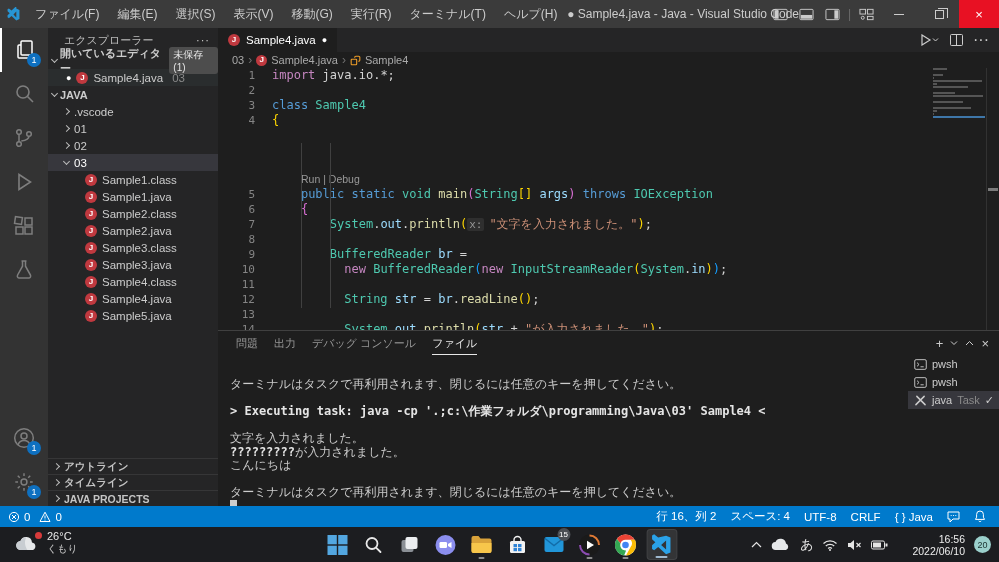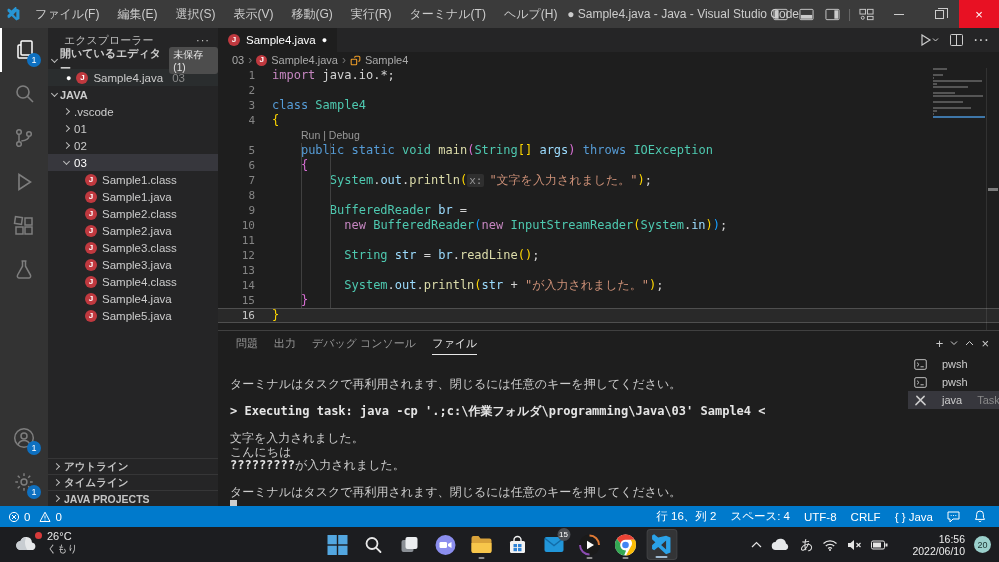--- a/index.html
+++ b/index.html
@@ -83,21 +83,21 @@
   .panel-tab { height:24px; display:flex; align-items:center; }
   .panel-tab.active { color:#E7E7E7; box-shadow: inset 0 -1px 0 #E7E7E7; }
   .term { position:absolute; left:12px; top:47px; right:4px; color:#CCCCCC;
     font-family:"DejaVu Sans Mono", monospace; font-size:12px; }
   .term-line { height:13.5px; line-height:13.5px; white-space:pre; }
   .term-line b { color:#e5e5e5; }
   .term-cursor { display:inline-block; width:7px; height:12px; background:#CCCCCC; vertical-align:middle; }
   .terminal-col { position:absolute; left:908px; top:330px; width:91px; height:176px; background:#1E1E1E; border-top:1px solid rgba(128,128,128,0.35); }
   .panel-actions { height:24px; display:flex; align-items:center; justify-content:flex-end; gap:7px; padding-right:10px; color:#CCC; }
   .pa-btn { display:flex; align-items:center; justify-content:center; font-size:13px; }
-  .trow { height:18px; display:flex; align-items:center; gap:15px; padding:0 6px; font-size:11px; color:#CCC;text-align:right; }
+  .trow { height:18px; display:flex; align-items:center; gap:5px; padding:0 6px; font-size:11px; color:#CCC;text-align:right; }
   .trow.active { background:#37373D; }
   .trow .detail { color:#8A8A8A; }
   .trow .check { margin-left:auto; font-size:11px; }
 
   
   .statusbar { position:absolute; left:0; top:506px; width:999px; height:21px; background:#007ACC; color:#FFFFFF;
     display:flex; align-items:center; font-size:11.5px; z-index:40; }
   .sb-left { display:flex; align-items:center; gap:4px; padding-left:8px; }
   .sb-right { margin-left:auto; display:flex; align-items:center; padding-right:6px; }
   .sb-item { padding:0 7px; white-space:nowrap; }
@@ -391,21 +391,21 @@
       </span>
       <span>Sample4</span>
     </div>
 
   <div class="code">
     <div>
         <div class="code-line"><span class="ln">1</span><span class="lt"><span style="color: rgb(197, 134, 192);">import</span><span style="color: rgb(212, 212, 212);"> java.io.*;</span></span></div>
         <div class="code-line"><span class="ln">2</span><span class="lt"></span></div>
         <div class="code-line"><span class="ln">3</span><span class="lt"><span style="color: rgb(86, 156, 214);">class</span><span style="color: rgb(212, 212, 212);"> </span><span style="color: rgb(78, 201, 176);">Sample4</span></span></div>
         <div class="code-line"><span class="ln">4</span><span class="lt"><span style="color: rgb(255, 215, 0);">{</span></span></div>
-        <div class="lens" style="color: rgb(153, 153, 153);">Run | Debug</div>
+        <div class="lens" style="color: rgb(153, 153, 153); margin-top: 44px;">Run | Debug</div>
         <div class="code-line"><span class="ln">5</span><span class="lt"><span style="color: rgb(212, 212, 212);">    </span><span style="color: rgb(86, 156, 214);">public</span><span style="color: rgb(212, 212, 212);"> </span><span style="color: rgb(86, 156, 214);">static</span><span style="color: rgb(212, 212, 212);"> </span><span style="color: rgb(78, 201, 176);">void</span><span style="color: rgb(212, 212, 212);"> </span><span style="color: rgb(220, 220, 170);">main</span><span style="color: rgb(218, 112, 214);">(</span><span style="color: rgb(78, 201, 176);">String</span><span style="color: rgb(255, 215, 0);">[]</span><span style="color: rgb(212, 212, 212);"> </span><span style="color: rgb(156, 220, 254);">args</span><span style="color: rgb(218, 112, 214);">)</span><span style="color: rgb(212, 212, 212);"> </span><span style="color: rgb(86, 156, 214);">throws</span><span style="color: rgb(212, 212, 212);"> </span><span style="color: rgb(78, 201, 176);">IOException</span></span></div>
         <div class="code-line"><span class="ln">6</span><span class="lt"><span style="color: rgb(212, 212, 212);">    </span><span style="color: rgb(218, 112, 214);">{</span></span></div>
         <div class="code-line"><span class="ln">7</span><span class="lt"><span style="color: rgb(212, 212, 212);">        </span><span style="color: rgb(78, 201, 176);">System</span><span style="color: rgb(212, 212, 212);">.</span><span style="color: rgb(156, 220, 254);">out</span><span style="color: rgb(212, 212, 212);">.</span><span style="color: rgb(220, 220, 170);">println</span><span style="color: rgb(255, 215, 0);">(</span><span class="inlay" style="color: rgb(150, 150, 150);">x:</span><span style="color: rgb(206, 145, 120);">"文字を入力されました。"</span><span style="color: rgb(255, 215, 0);">)</span><span style="color: rgb(212, 212, 212);">;</span></span></div>
         <div class="code-line"><span class="ln">8</span><span class="lt"></span></div>
         <div class="code-line"><span class="ln">9</span><span class="lt"><span style="color: rgb(212, 212, 212);">        </span><span style="color: rgb(78, 201, 176);">BufferedReader</span><span style="color: rgb(212, 212, 212);"> </span><span style="color: rgb(156, 220, 254);">br</span><span style="color: rgb(212, 212, 212);"> =</span></span></div>
         <div class="code-line"><span class="ln">10</span><span class="lt"><span style="color: rgb(212, 212, 212);">          </span><span style="color: rgb(197, 134, 192);">new</span><span style="color: rgb(212, 212, 212);"> </span><span style="color: rgb(78, 201, 176);">BufferedReader</span><span style="color: rgb(23, 159, 255);">(</span><span style="color: rgb(197, 134, 192);">new</span><span style="color: rgb(212, 212, 212);"> </span><span style="color: rgb(78, 201, 176);">InputStreamReader</span><span style="color: rgb(255, 215, 0);">(</span><span style="color: rgb(78, 201, 176);">System</span><span style="color: rgb(212, 212, 212);">.</span><span style="color: rgb(156, 220, 254);">in</span><span style="color: rgb(255, 215, 0);">)</span><span style="color: rgb(23, 159, 255);">)</span><span style="color: rgb(212, 212, 212);">;</span></span></div>
         <div class="code-line"><span class="ln">11</span><span class="lt"></span></div>
         <div class="code-line"><span class="ln">12</span><span class="lt"><span style="color: rgb(212, 212, 212);">          </span><span style="color: rgb(78, 201, 176);">String</span><span style="color: rgb(212, 212, 212);"> </span><span style="color: rgb(156, 220, 254);">str</span><span style="color: rgb(212, 212, 212);"> = </span><span style="color: rgb(156, 220, 254);">br</span><span style="color: rgb(212, 212, 212);">.</span><span style="color: rgb(220, 220, 170);">readLine</span><span style="color: rgb(255, 215, 0);">()</span><span style="color: rgb(212, 212, 212);">;</span></span></div>
         <div class="code-line"><span class="ln">13</span><span class="lt"></span></div>
         <div class="code-line"><span class="ln">14</span><span class="lt"><span style="color: rgb(212, 212, 212);">          </span><span style="color: rgb(78, 201, 176);">System</span><span style="color: rgb(212, 212, 212);">.</span><span style="color: rgb(156, 220, 254);">out</span><span style="color: rgb(212, 212, 212);">.</span><span style="color: rgb(220, 220, 170);">println</span><span style="color: rgb(255, 215, 0);">(</span><span style="color: rgb(156, 220, 254);">str</span><span style="color: rgb(212, 212, 212);"> + </span><span style="color: rgb(206, 145, 120);">"が入力されました。"</span><span style="color: rgb(255, 215, 0);">)</span><span style="color: rgb(212, 212, 212);">;</span></span></div>
@@ -444,22 +444,22 @@
         <div class="panel-tab">出力</div>
         <div class="panel-tab">デバッグ コンソール</div>
         <div class="panel-tab active">ファイル</div>
       </div>
     <div class="term">
         <div class="term-line"><span>ターミナルはタスクで再利用されます、閉じるには任意のキーを押してください。</span></div>
         <div class="term-line">&nbsp;</div>
         <div class="term-line"><b>&gt; Executing task: java -cp '.;c:\作業フォルダ\programming\Java\03' Sample4 &lt;</b></div>
         <div class="term-line">&nbsp;</div>
         <div class="term-line"><span>文字を入力されました。</span></div>
+        <div class="term-line"><b>?????????</b><span>が入力されました。</span></div>
         <div class="term-line"><span>こんにちは</span></div>
-        <div class="term-line"><b>?????????</b><span>が入力されました。</span></div>
         <div class="term-line">&nbsp;</div>
         <div class="term-line"><span>ターミナルはタスクで再利用されます、閉じるには任意のキーを押してください。</span></div>
         <div class="term-line"><span class="term-cursor"></span></div>
       </div>
   </div>
 
   <div class="terminal-col">
     <div class="panel-actions">
       <span class="pa-btn">+</span>
       <span class="pa-btn">

